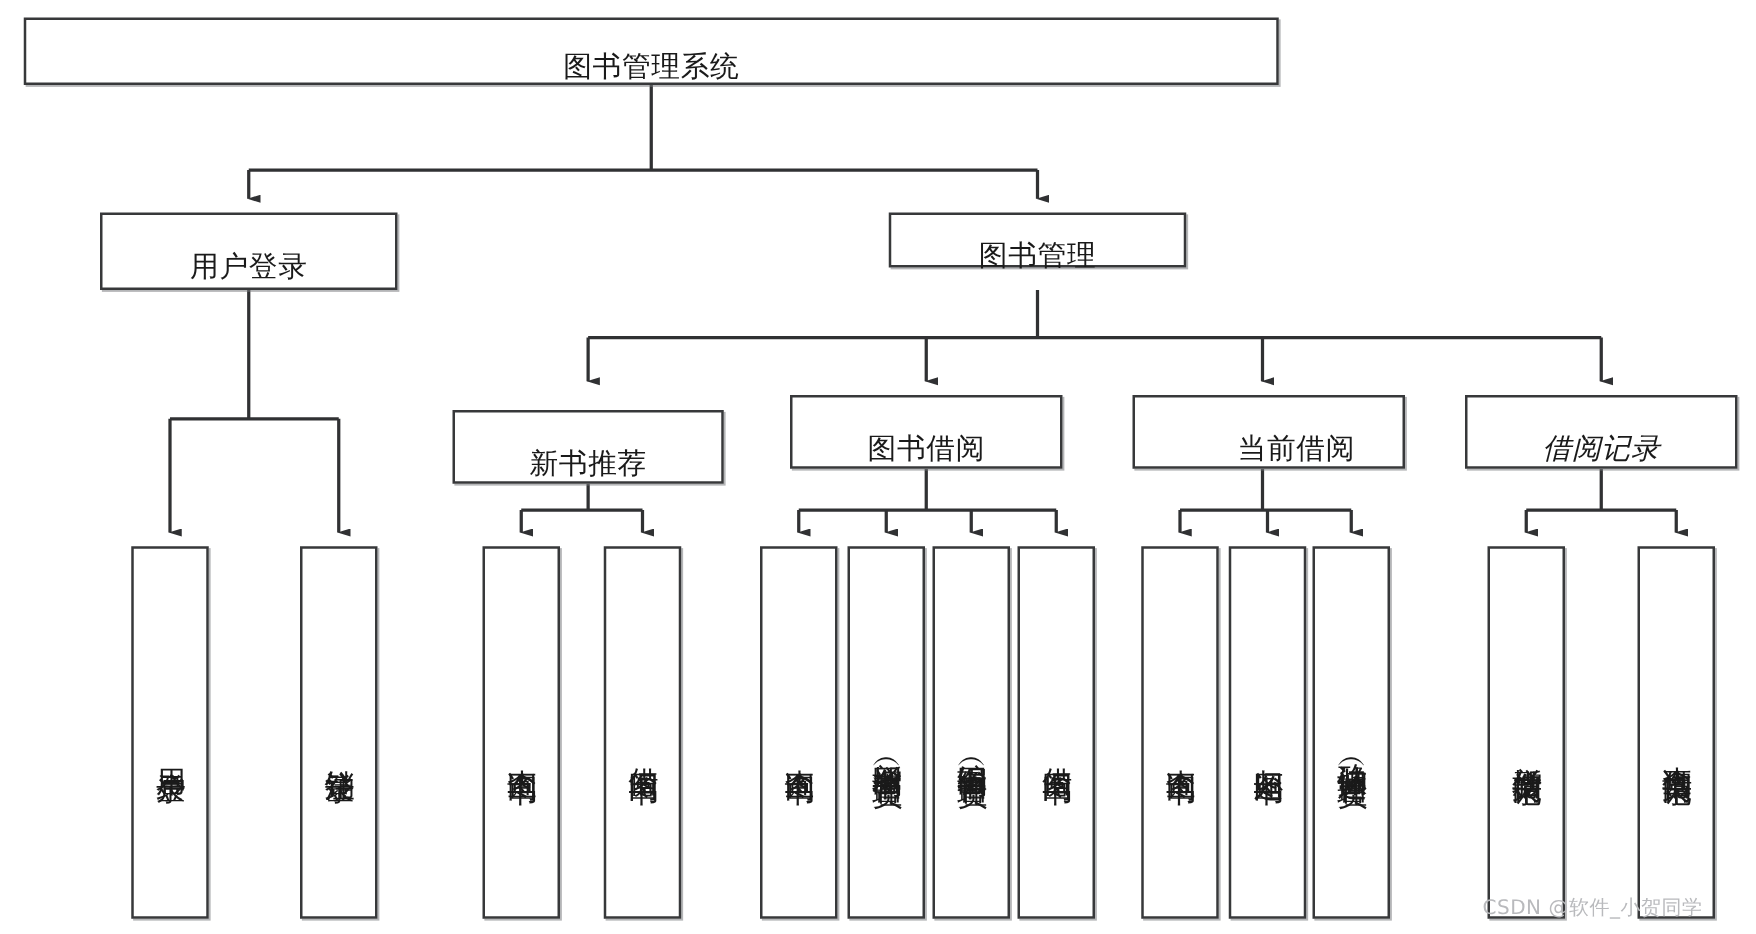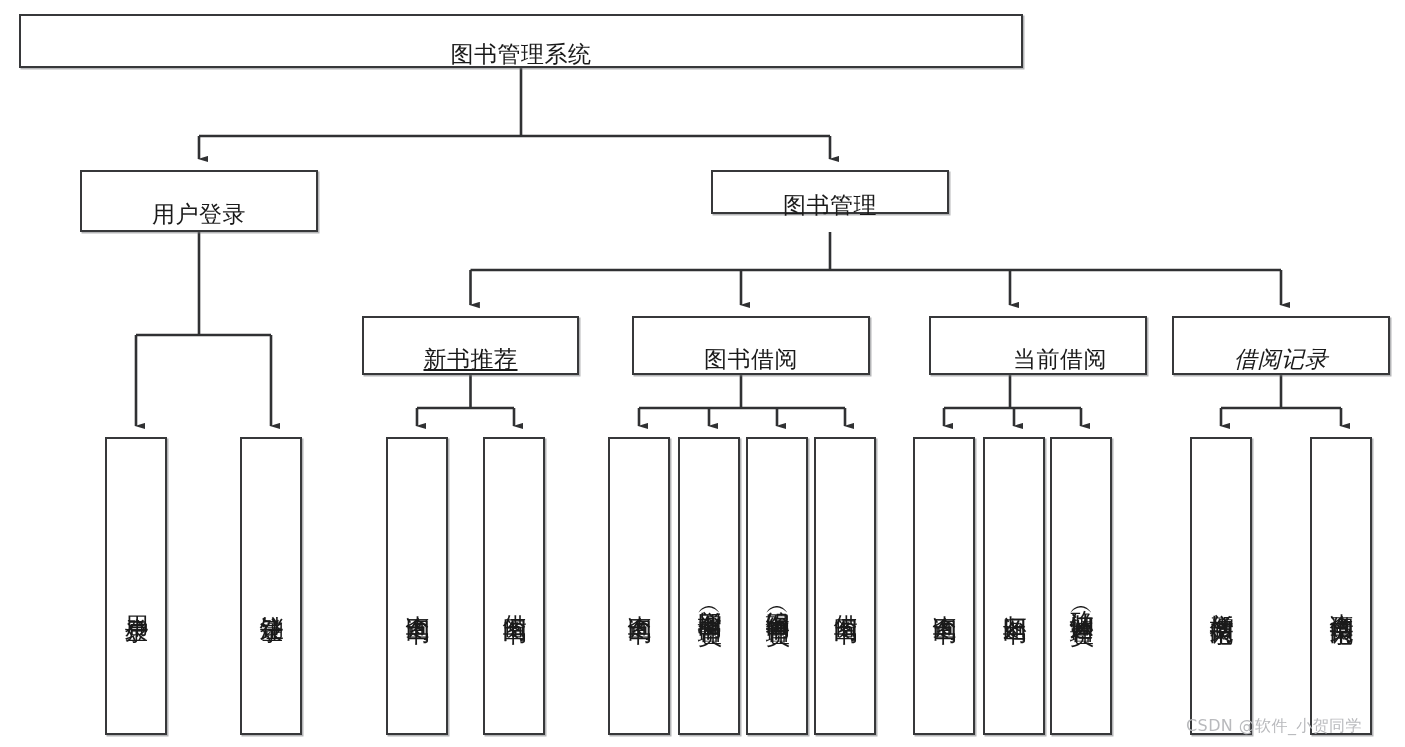--- a/index.html
+++ b/index.html
@@ -121,27 +121,27 @@
   <div id="nodes">
       <div class="node horiz root" style="left: 19px; top: 14px; width: 1004px; height: 54px;">
         <span class="label">图书管理系统</span>
       </div>
       <div class="node horiz" style="left: 80px; top: 170px; width: 238px; height: 62px;">
         <span class="label">用户登录</span>
       </div>
       <div class="node horiz" style="left: 711px; top: 170px; width: 238px; height: 44px;">
         <span class="label">图书管理</span>
       </div>
-      <div class="node horiz" style="left: 362px; top: 316px; width: 217px; height: 59px; text-decoration: underline;">
+      <div class="node horiz" style="left: 362px; top: 328px; width: 217px; height: 59px;">
         <span class="label">新书推荐</span>
       </div>
-      <div class="node horiz" style="left: 632px; top: 316px; width: 238px; height: 59px;">
+      <div class="node horiz" style="left: 632px; top: 316px; width: 218px; height: 59px;">
         <span class="label">图书借阅</span>
       </div>
-      <div class="node horiz" style="left: 929px; top: 316px; width: 218px; height: 59px; padding-left: 44px;">
+      <div class="node horiz" style="left: 906px; top: 316px; width: 218px; height: 59px; padding-left: 44px;">
         <span class="label">当前借阅</span>
       </div>
       <div class="node horiz" style="left: 1172px; top: 316px; width: 218px; height: 59px; font-style: italic;">
         <span class="label">借阅记录</span>
       </div>
       <div class="node vert" style="left: 105px; top: 437px; width: 62px; height: 298px;">
         <span class="label">用户登录</span>
       </div>
       <div class="node vert" style="left: 240px; top: 437px; width: 62px; height: 298px;">
         <span class="label">注销登录</span>

